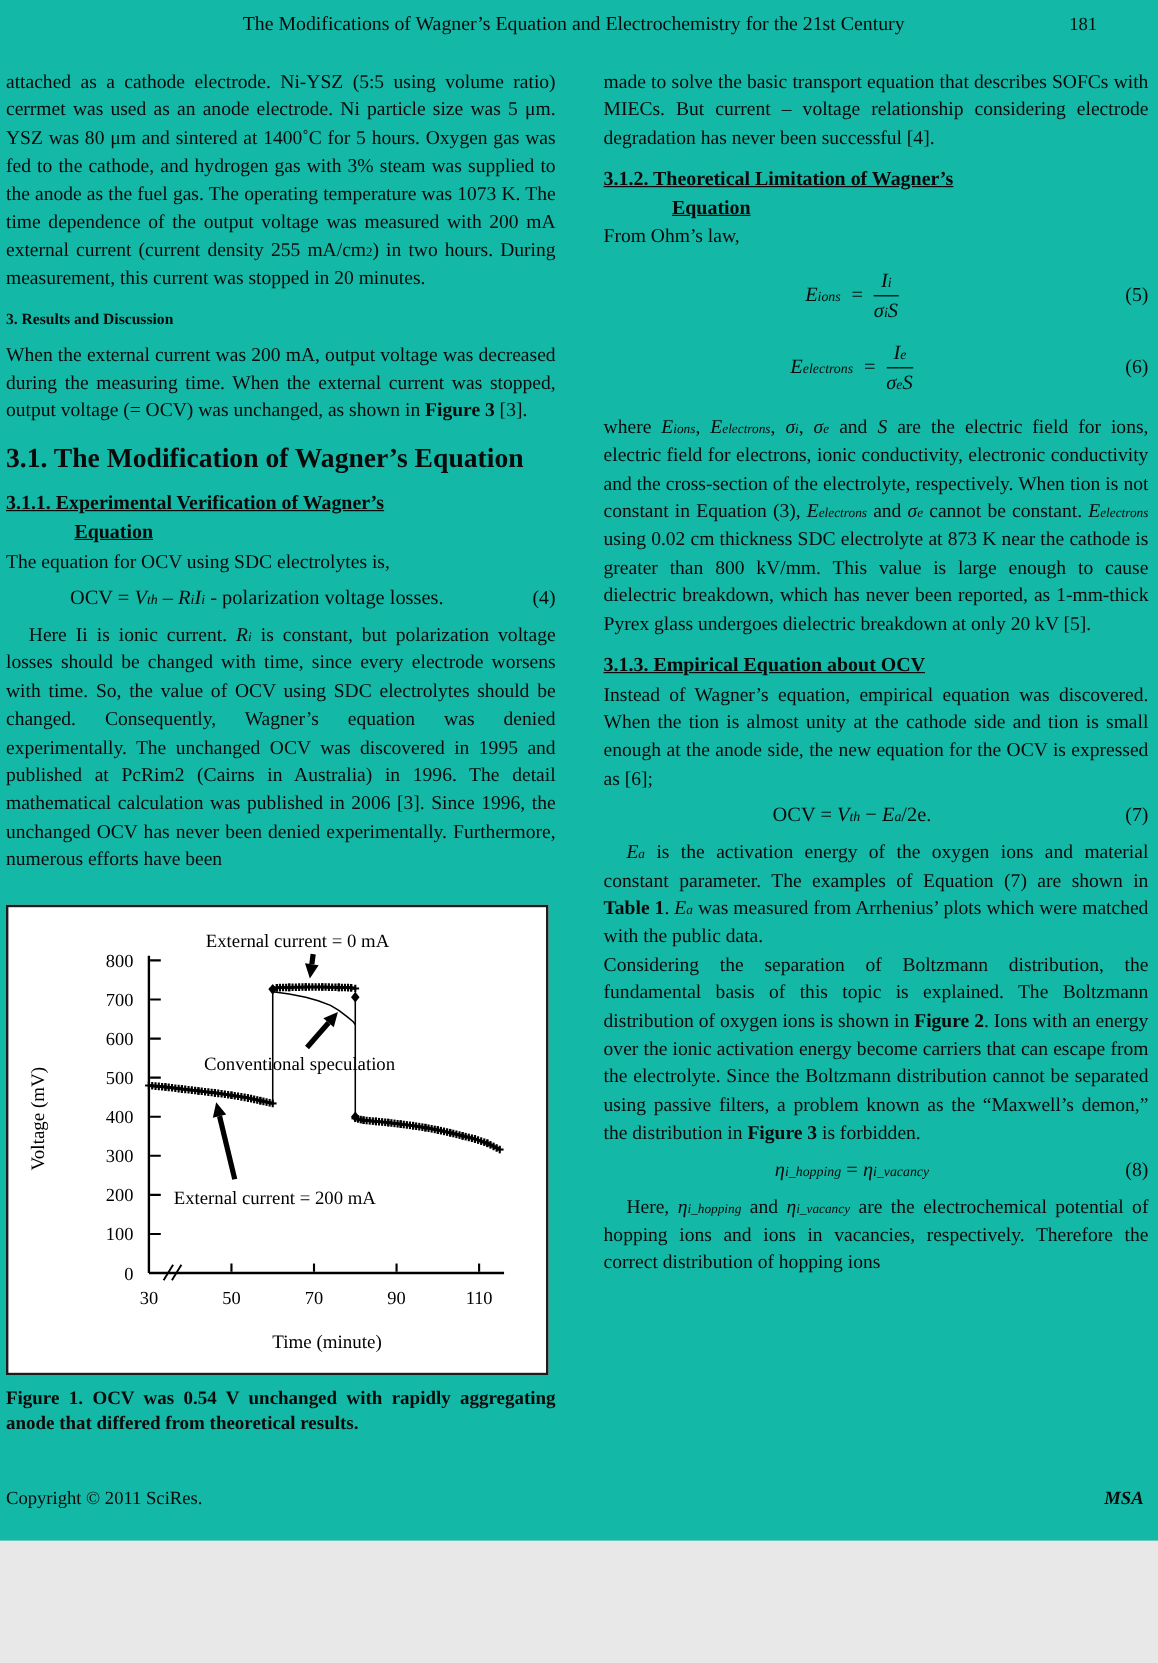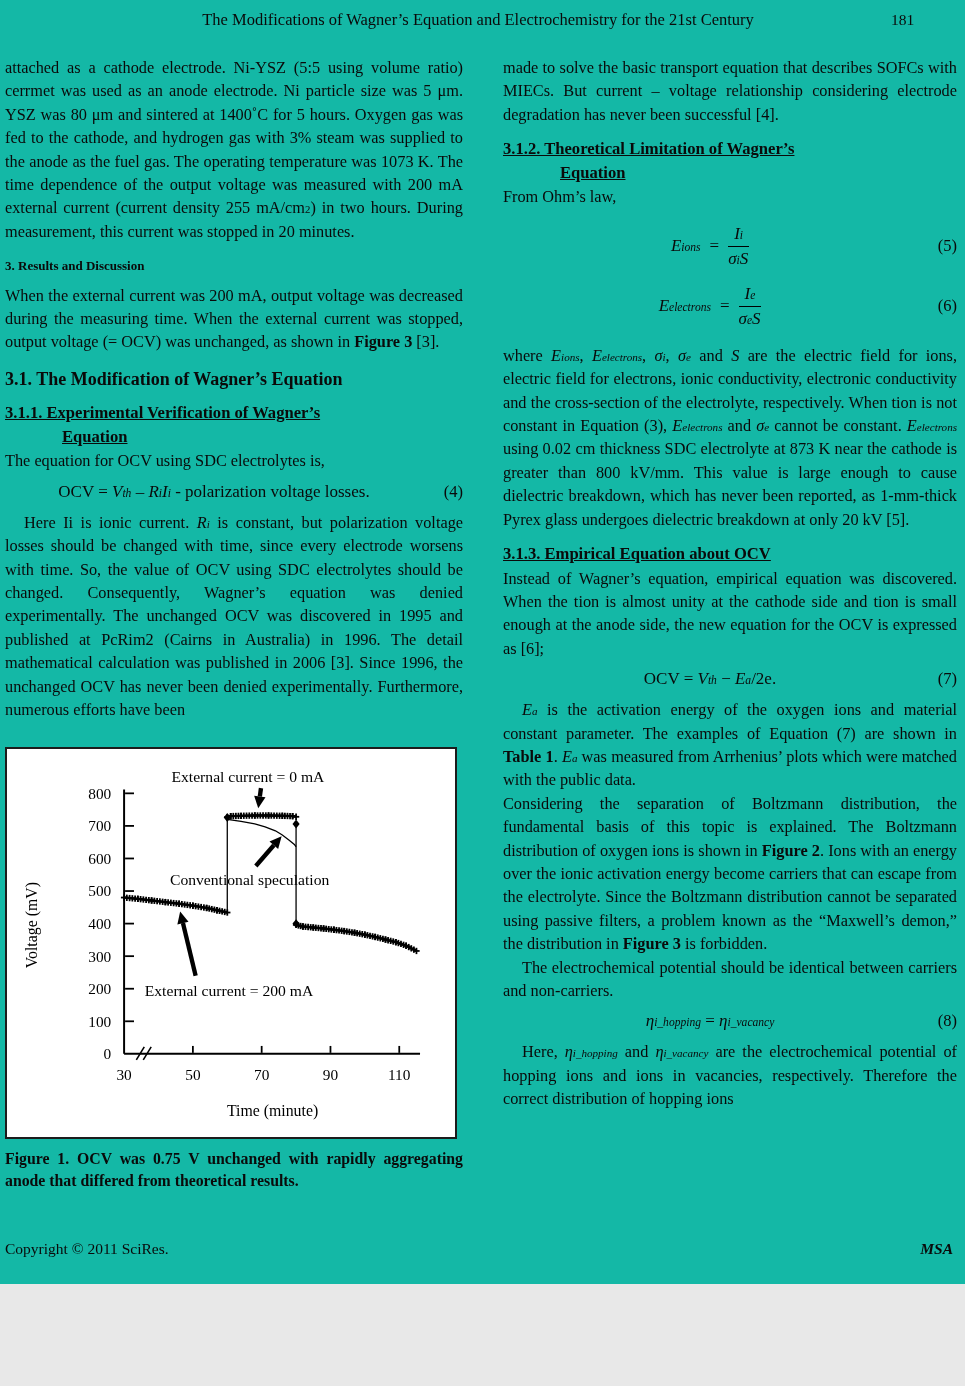--- a/index.html
+++ b/index.html
@@ -13,21 +13,21 @@
   .running-title{flex:1;text-align:center;font-size:16.5px;}
   .page-no{width:60px;font-size:15.5px;}
   main{display:flex;padding:26px 0 0 5px;}
   .col{box-sizing:border-box;}
   .col-left{width:458px;margin-right:40px;}
   .col-right{width:454px;}
   p{margin:0;font-size:16.3px;line-height:23.4px;text-align:justify;}
   p.noj{text-align:left;}
   .indent{text-indent:19px;}
   h2{font-size:13px;margin:15px 0 9px;line-height:1.25;}
-  h3{font-size:18px;margin:14px 0 8px;line-height:1.25;}
+  h3{font-size:23px;margin:14px 0 8px;line-height:1.25;}
   h4{font-size:16.6px;margin:11px 0 1px;line-height:1.42;text-decoration:underline;}
   .h-l2{padding-left:57px;}
   .eqline{display:flex;align-items:center;margin:9px 0;font-size:17px;}
   .eqline .eqmid{flex:1;text-align:center;}
   .eqno{width:40px;text-align:right;font-size:16.5px;}
   .frac-line{margin:15px 0;}
   .eq-frac{display:inline-flex;align-items:center;}
   .eqsign{margin:0 9px;}
   .frac{display:inline-block;text-align:left;vertical-align:middle;}
   .frac .num{display:block;border-bottom:1.4px solid #000;padding:0 6px 2px;}
@@ -390,21 +390,21 @@
               <line x1="249.0925" y1="118.167" x2="267.275935435248" y2="97.27898566922241" stroke="#000" stroke-width="4.4"></line>
               <polygon points="275.155,88.22799999999998 271.6505785087055,101.08720020885252 262.9012923617905,93.4707711295923" fill="#000"></polygon>
               <text x="221.9875" y="249.832" font-size="15.8" text-anchor="middle" fill="#000">External current = 200 mA</text>
               <line x1="188.27999999999997" y1="229.04" x2="175.45699292972006" y2="175.89227451663936" stroke="#000" stroke-width="4.4"></line>
               <polygon points="172.64249999999998,164.227 181.09520894609574,174.53193626727466 169.81877691334438,177.25261276600406" fill="#000"></polygon>
               <text x="266" y="371" font-size="16" text-anchor="middle" fill="#000">Time (minute)</text>
               <text x="28" y="178" font-size="16" text-anchor="middle" fill="#000" transform="rotate(-90 28 178)">Voltage (mV)</text>
             </svg>
           </div>
       </figure>
-      <p class="caption"><span class="seg-b">Figure 1. OCV was 0.75 V unchanged with rapidly aggregating anode that differed from theoretical results.</span></p>
+      <p class="caption"><span class="seg-b">Figure 1. OCV was 0.54 V unchanged with rapidly aggregating anode that differed from theoretical results.</span></p>
     </section>
 
     <section class="col col-right">
       <p><span>made to solve the basic transport equation that describes SOFCs with MIECs. But current – voltage relationship considering electrode degradation has never been successful [4].</span></p>
       <h4><span>3.1.2. Theoretical Limitation of Wagner’s</span><br><span class="h-l2">Equation</span></h4>
       <p class="noj"><span>From Ohm’s law,</span></p>
 
       <div class="eqline frac-line">
         <span class="eqmid"><span class="eq-frac">
           <span><span class="seg-i">E</span><span class="seg-isub">ions</span></span>
@@ -433,21 +433,20 @@
       <h4>3.1.3. Empirical Equation about OCV</h4>
       <p><span>Instead of Wagner’s equation, empirical equation was discovered. When the tion is almost unity at the cathode side and tion is small enough at the anode side, the new equation for the OCV is expressed as [6];</span></p>
 
       <div class="eqline">
         <span class="eqmid"><span>OCV = </span><span class="seg-i">V</span><span class="seg-isub">th</span><span> − </span><span class="seg-i">E</span><span class="seg-isub">a</span><span>/2e.</span></span>
         <span class="eqno">(7)</span>
       </div>
 
       <p class="indent"><span class="seg-i">E</span><span class="seg-isub">a</span><span> is the activation energy of the oxygen ions and material constant parameter. The examples of Equation (7) are shown in </span><span class="seg-b">Table 1</span><span>. </span><span class="seg-i">E</span><span class="seg-isub">a</span><span> was measured from Arrhenius’ plots which were matched with the public data.</span></p>
       <p><span>Considering the separation of Boltzmann distribution, the fundamental basis of this topic is explained. The Boltzmann distribution of oxygen ions is shown in </span><span class="seg-b">Figure 2</span><span>. Ions with an energy over the ionic activation energy become carriers that can escape from the electrolyte. Since the Boltzmann distribution cannot be separated using passive filters, a problem known as the “Maxwell’s demon,” the distribution in </span><span class="seg-b">Figure 3</span><span> is forbidden.</span></p>
-      <p class="indent"><span>The electrochemical potential should be identical between carriers and non-carriers.</span></p>
 
       <div class="eqline">
         <span class="eqmid"><span class="seg-i">η</span><span class="seg-isub">i_hopping</span><span>  =  </span><span class="seg-i">η</span><span class="seg-isub">i_vacancy</span></span>
         <span class="eqno">(8)</span>
       </div>
 
       <p class="indent"><span>Here, </span><span class="seg-i">η</span><span class="seg-isub">i_hopping</span><span> and </span><span class="seg-i">η</span><span class="seg-isub">i_vacancy</span><span> are the electrochemical potential of hopping ions and ions in vacancies, respectively. Therefore the correct distribution of hopping ions</span></p>
     </section>
 
   </main>

